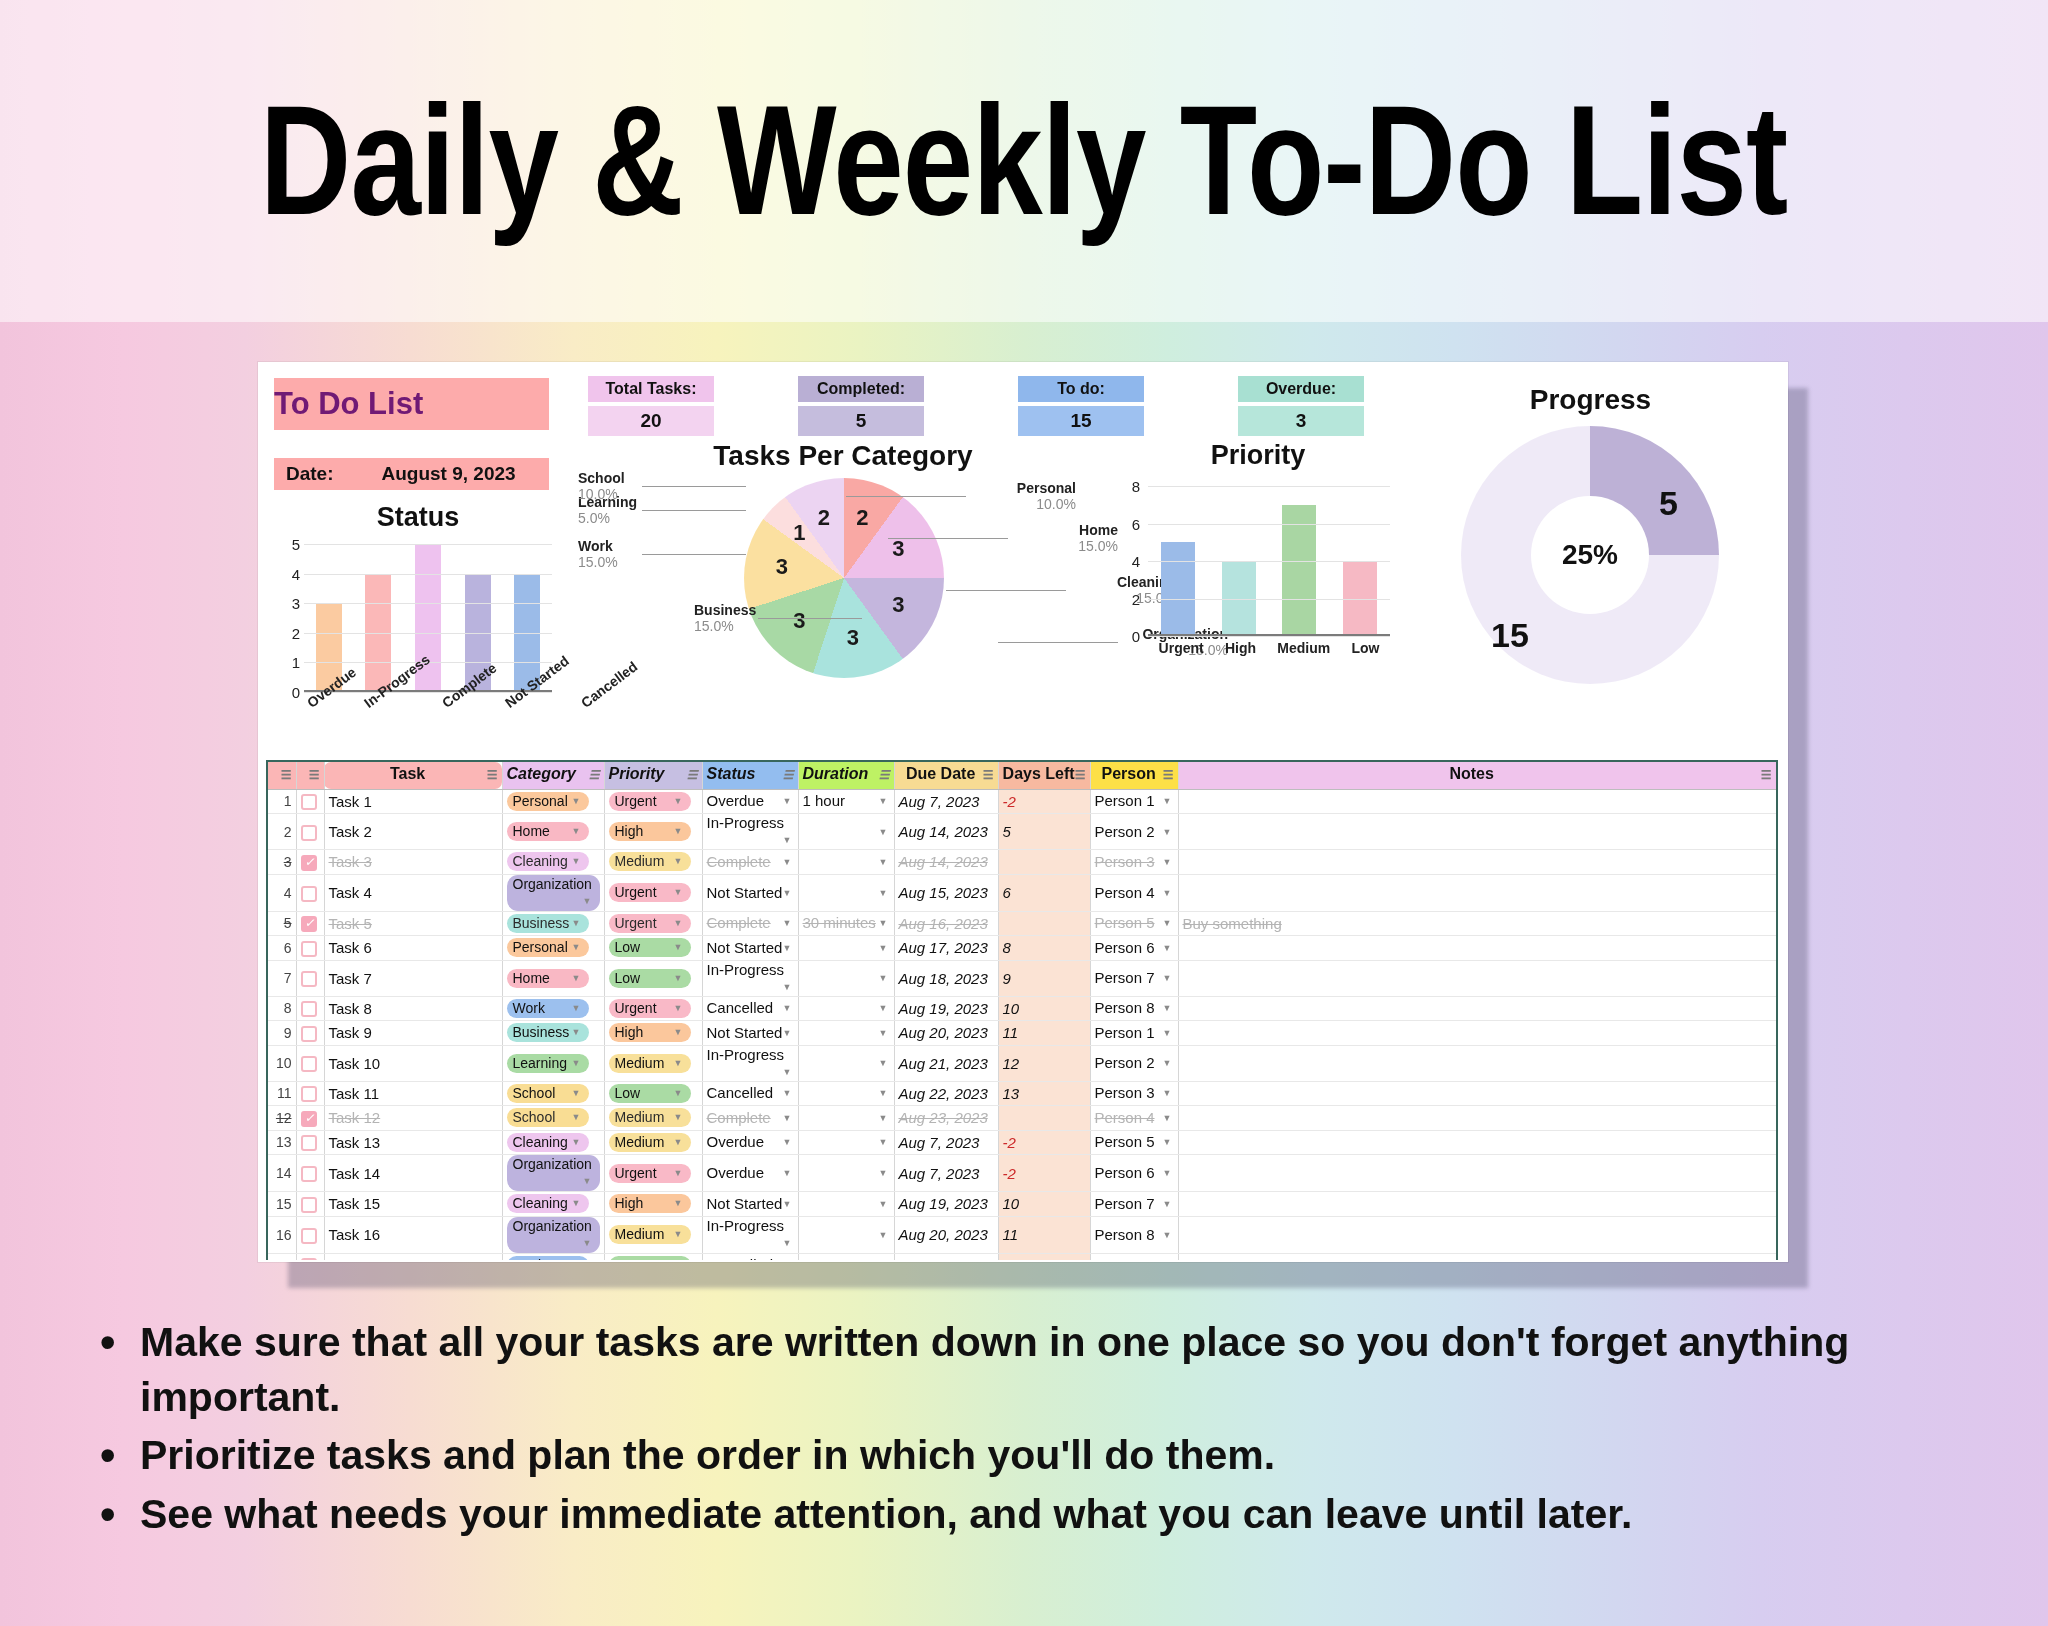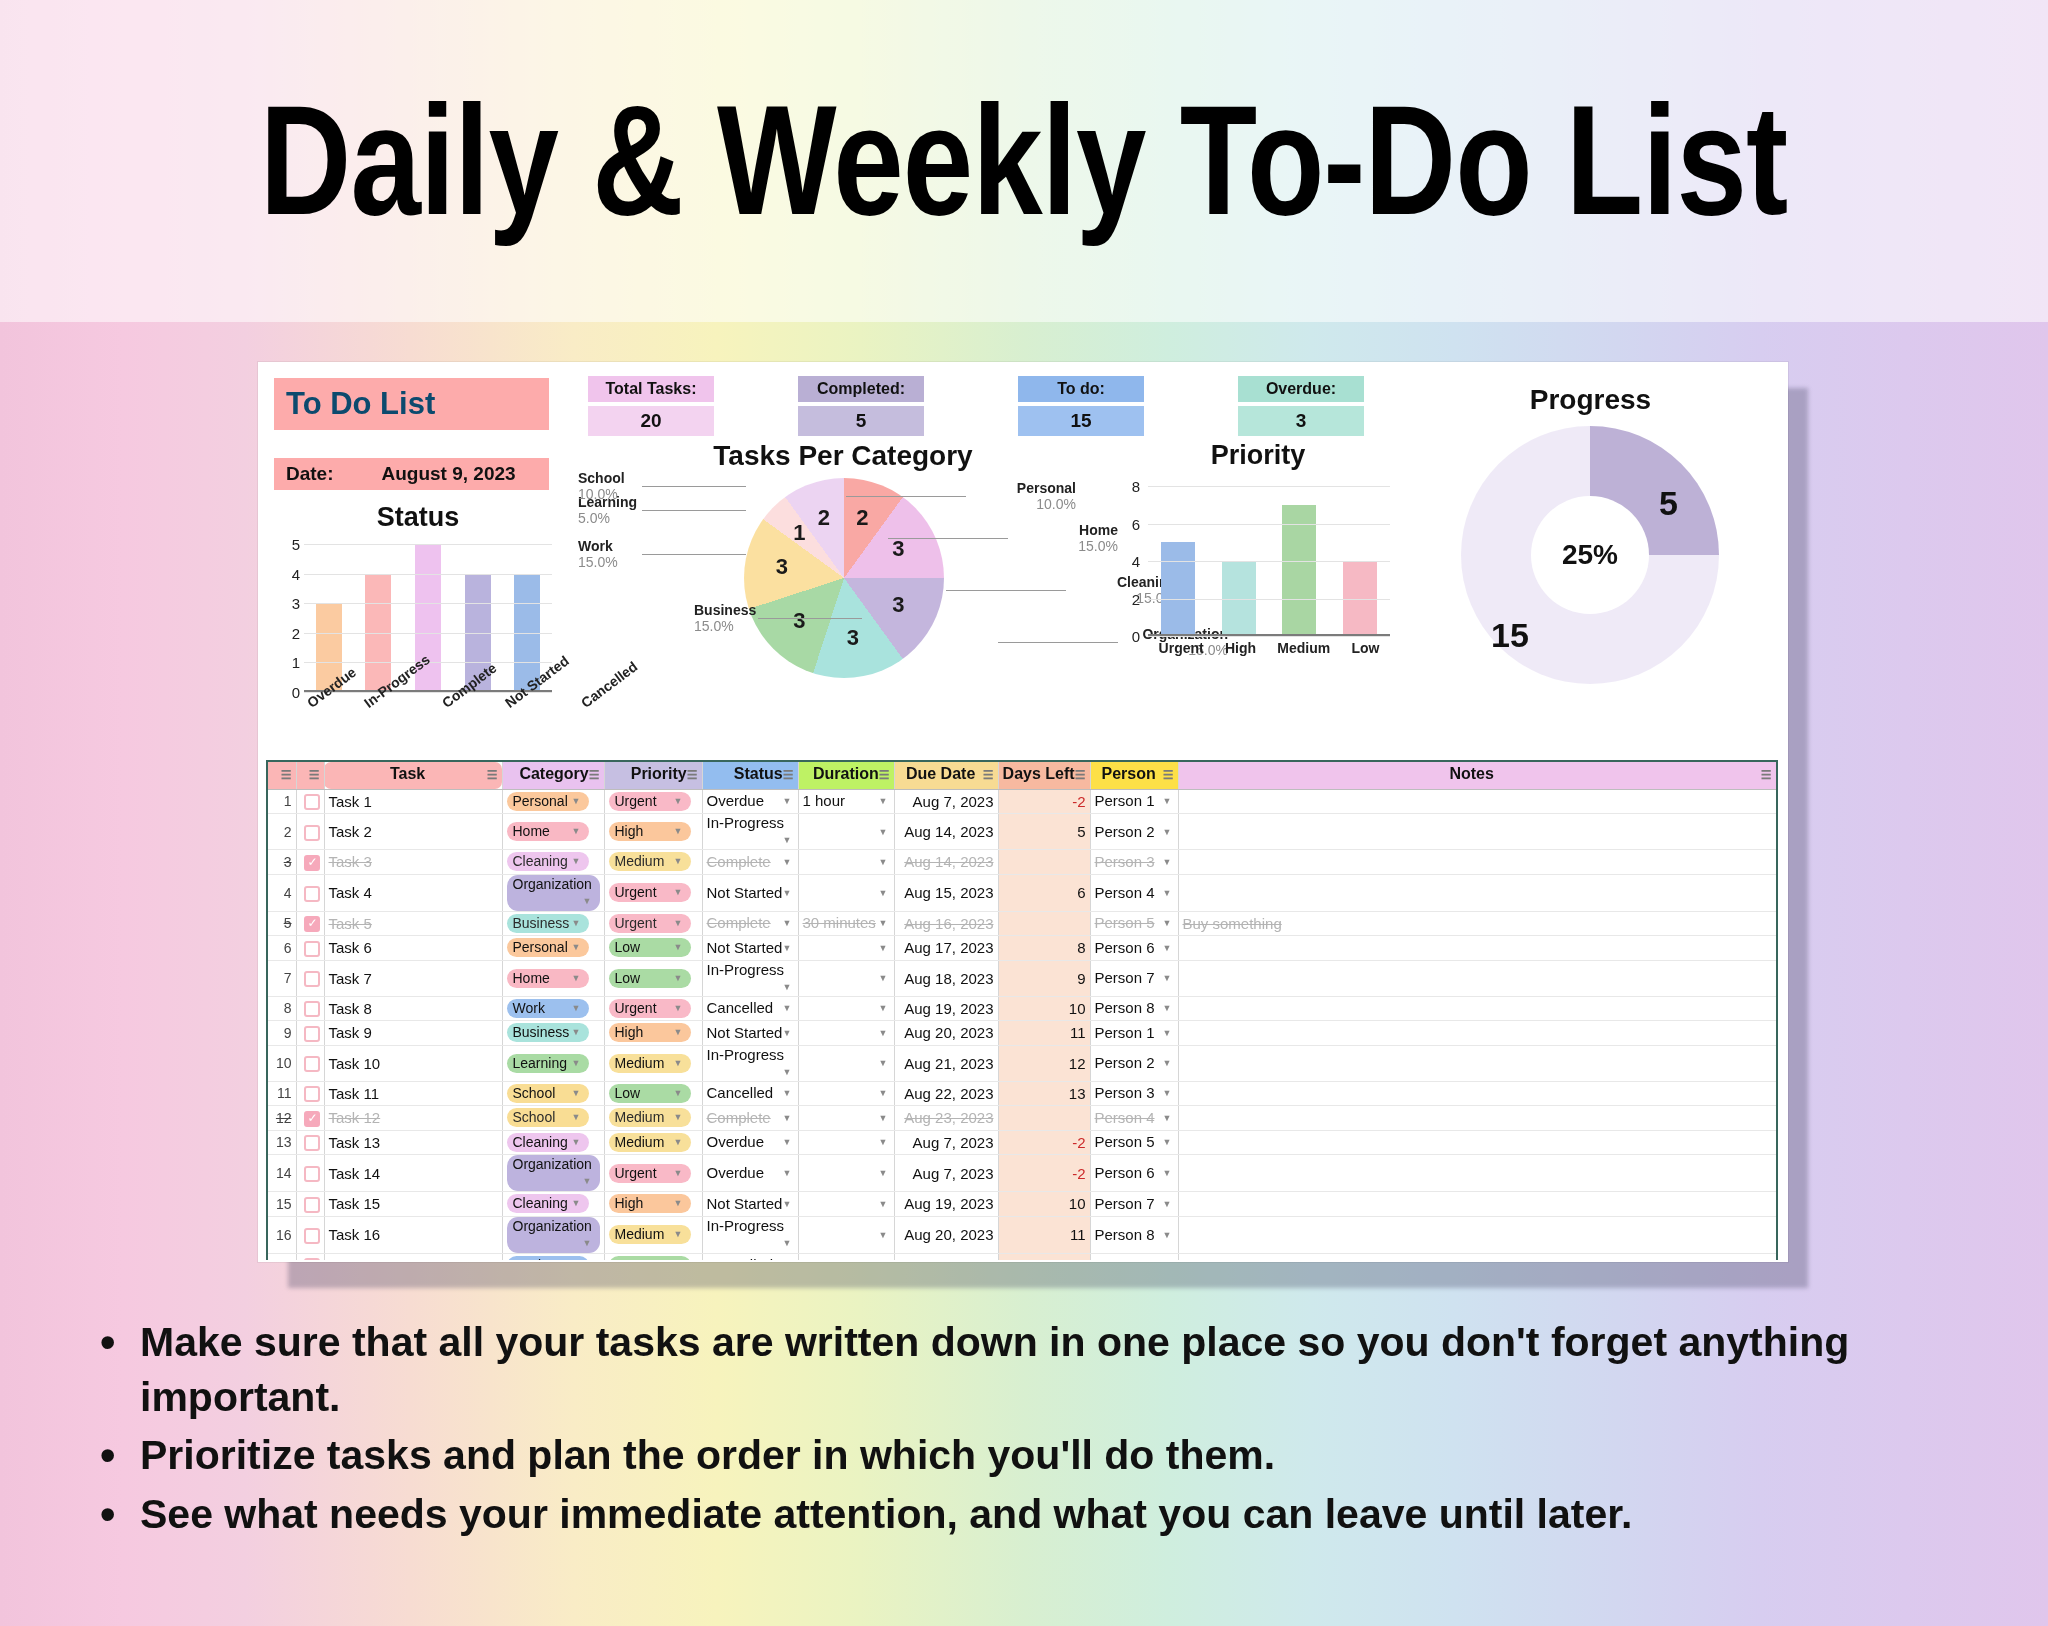--- a/index.html
+++ b/index.html
@@ -38,22 +38,22 @@
   #shot {
     position: absolute; left: 258px; top: 362px;
     width: 1530px; height: 900px;
     background: #fff; overflow: hidden;
     box-shadow: 0 0 0 1px rgba(0,0,0,0.05);
   }
 
   
   #todo-title {
     position: absolute; left: 16px; top: 16px; width: 275px; height: 52px;
-    background: #fdabab; display: flex; align-items: center; padding-left: 12px;
-    font-size: 31px; font-weight: 700; color: #0c4a6e;
+    background: #fdabab; display: flex; align-items: center; padding-left: 0;
+    font-size: 31px; font-weight: 700; color: #701a75;
   }
   #date-row {
     position: absolute; left: 16px; top: 96px; width: 275px; height: 32px;
     background: #fdabab; display: flex; align-items: center;
     font-size: 19px; font-weight: 700; color: #111;
   }
   #date-row .dlabel { padding-left: 12px; }
   #date-row .dval { margin-left: 48px; }
 
   
@@ -119,21 +119,21 @@
   
   #grid { position: absolute; left: 8px; top: 398px; width: 1512px; height: 500px;
           border-top: 2px solid #38665c; border-left: 2px solid #38665c;
           border-right: 2px solid #38665c; overflow: hidden; }
   table { border-collapse: collapse; table-layout: fixed; width: 1508px; }
   th, td { font-size: 15px; color: #111; height: 24.5px; padding: 0 4px;
            border-right: 1px solid #d6d6d6; border-bottom: 1px solid #e8e8e8;
            white-space: nowrap; overflow: hidden; vertical-align: middle; }
   thead th { height: 27px; font-weight: 700; font-size: 16px; border-bottom: 1px solid #bdbdbd; }
   .fil { float: right; color: #7a7a7a; font-size: 12px; line-height: 20px; }
-  .thc { text-align: right; }
+  .thc { text-align: left; font-style: italic; }
   .caret { color: #8a8a8a; font-size: 9px; float: right; line-height: 18px; padding-right: 2px; }
   .chip { display: inline-block; border-radius: 11px; padding: 1px 6px; font-size: 14px;
           line-height: 17px; min-width: 82px; }
   .chip .caret { float: right; line-height: 17px; }
   .done { color: #b4b4b4; text-decoration: line-through; }
   .done .chip { color: #2b2b2b; }
   .rownum { text-align: right; color: #444; font-size: 14px; }
   .cbox { width: 16px; height: 16px; border: 2px solid #f5b8c3; border-radius: 3px;
           display: inline-block; background: #fff; vertical-align: middle; }
   .cbox.on { background: #f6a9bb; border-color: #f6a9bb; position: relative; }

